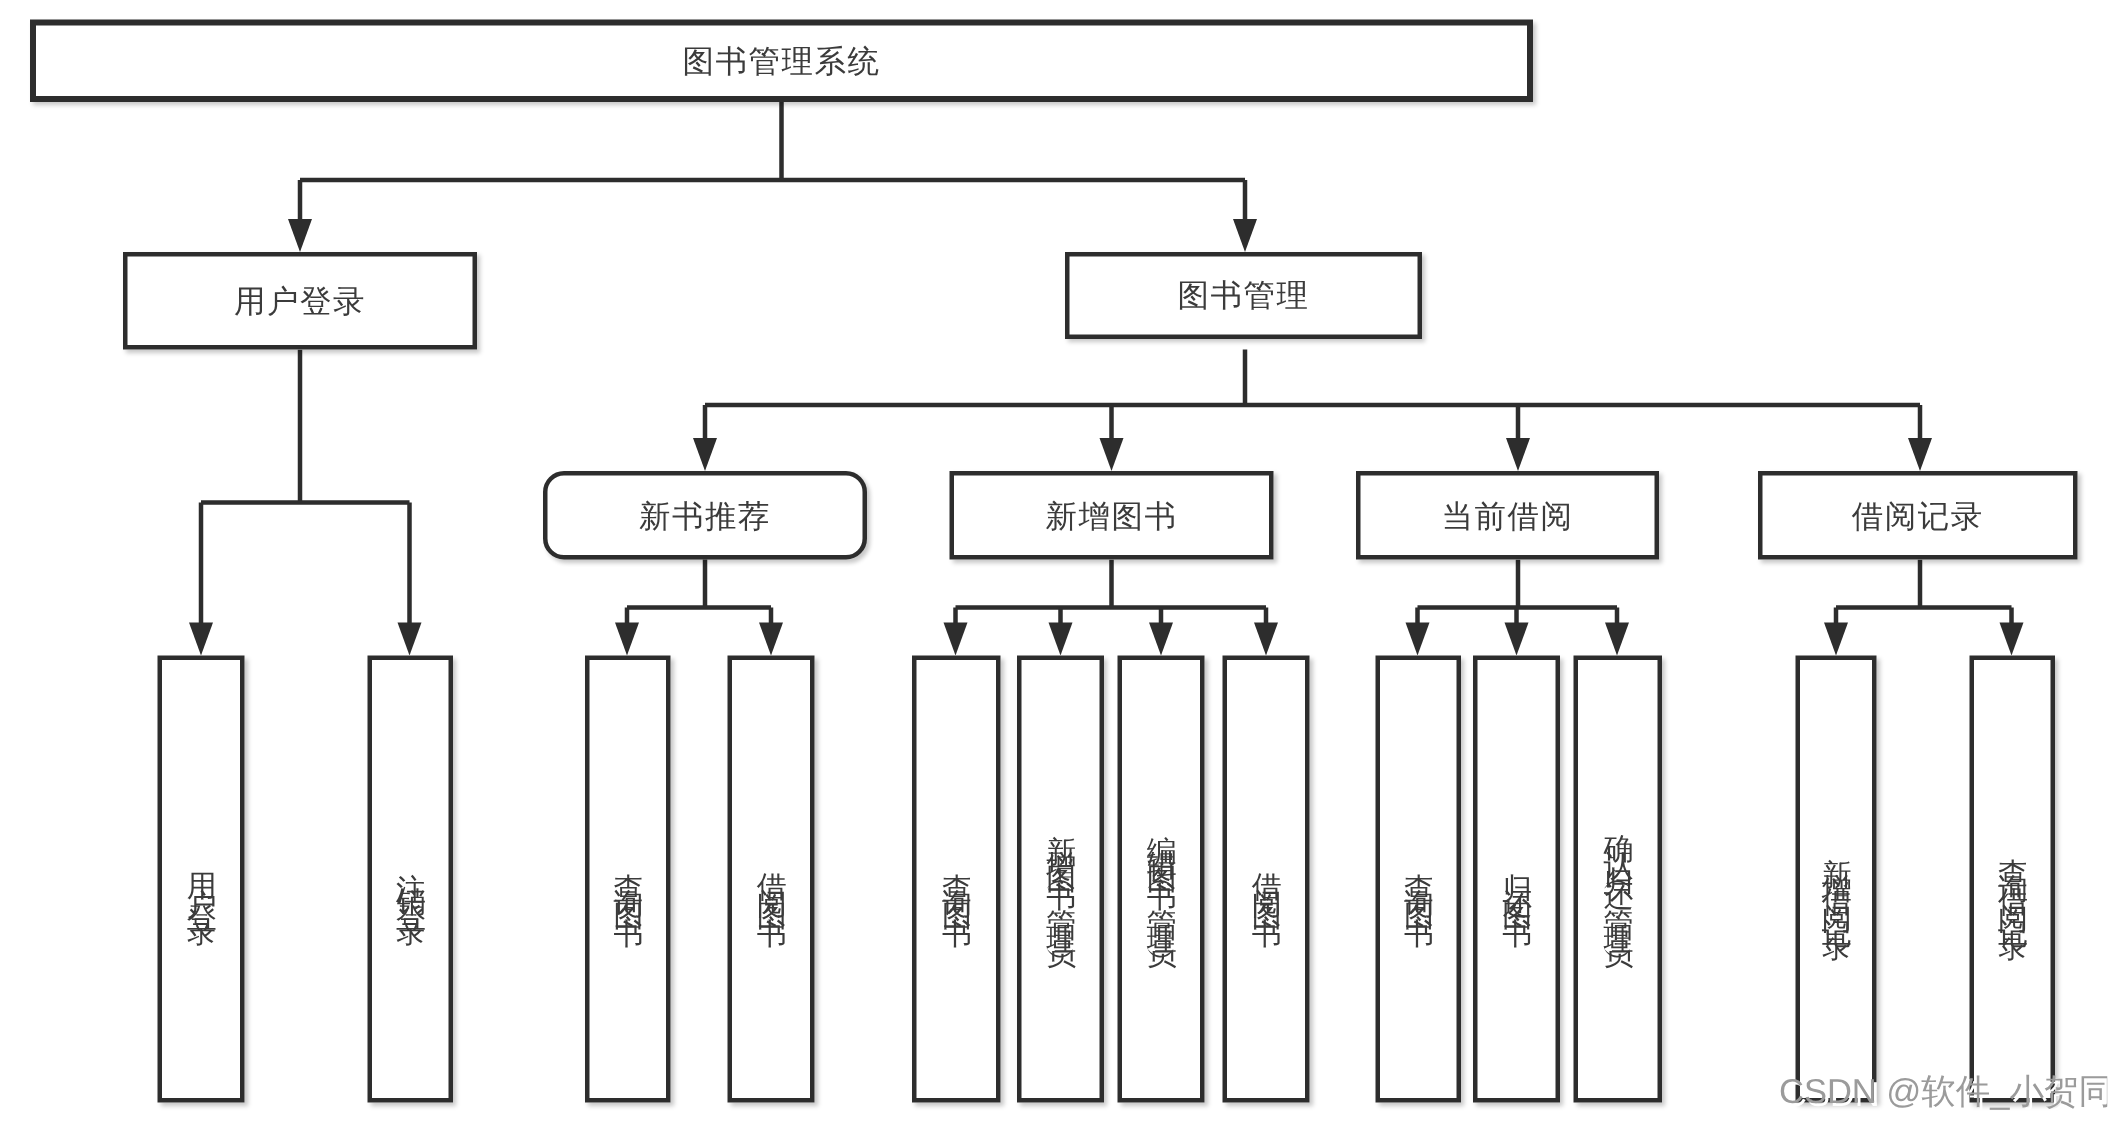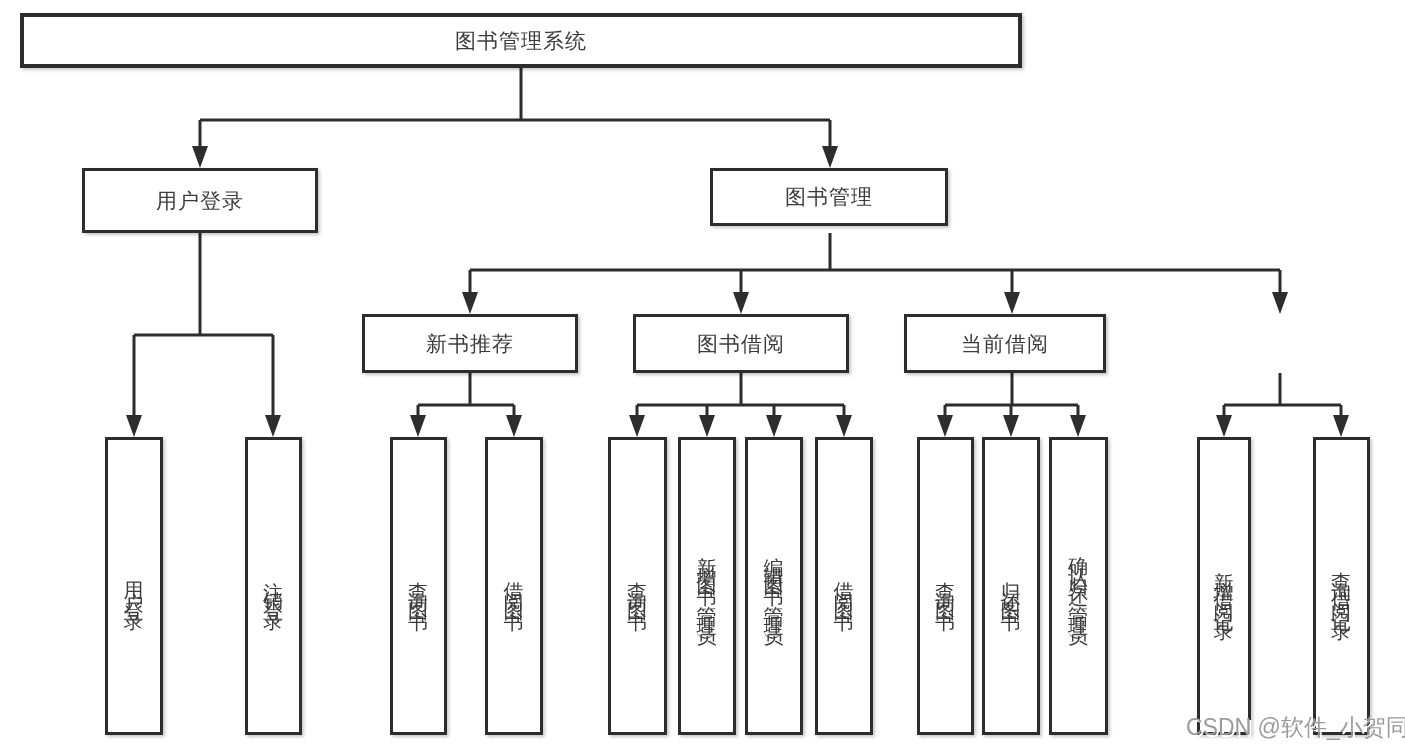--- a/index.html
+++ b/index.html
@@ -41,21 +41,21 @@
     line-height: 1;
     white-space: nowrap;
   }
   
   #n-root   { left: 20px;  top: 13px;  width: 1002px; height: 55px; border-width: 4px; }
   
   #n-login  { left: 82px;  top: 168px; width: 236px; height: 65px; }
   #n-mgmt   { left: 710px; top: 168px; width: 238px; height: 58px; }
   
   .l3 { top: 314px; height: 59px; }
-  #n-rec    { left: 362px;  width: 216px; }
+  #n-rec    { left: 362px;  width: 216px; border-radius: 14px; }
   #n-bor    { left: 633px;  width: 216px; }
   #n-cur    { left: 904px;  width: 202px; }
   #n-log    { left: 1172px; width: 213px; }
   
   .leaf { top: 437px; height: 298px; }
   #v-login1 { left: 105px;  width: 58px; }
   #v-logout { left: 245px;  width: 57px; }
   #v-q1     { left: 390px;  width: 57px; }
   #v-b1     { left: 485px;  width: 58px; }
   #v-q2     { left: 608px;  width: 59px; }
@@ -133,25 +133,28 @@
     <span class="lbl">用户登录</span>
   </div>
   <div class="node" id="n-mgmt">
     <span class="lbl">图书管理</span>
   </div>
 
   <div class="node l3" id="n-rec">
     <span class="lbl">新书推荐</span>
   </div>
   <div class="node l3" id="n-bor">
-    <span class="lbl">图书借阅</span>
+    <span class="lbl">新增图书</span>
   </div>
   <div class="node l3" id="n-cur">
     <span class="lbl">当前借阅</span>
   </div>
+  <div class="node l3" id="n-log">
+    <span class="lbl">借阅记录</span>
+  </div>
 
   <div class="node vnode leaf" id="v-login1">
     <span class="lbl">用户登录</span>
   </div>
   <div class="node vnode leaf" id="v-logout">
     <span class="lbl">注销登录</span>
   </div>
 
   <div class="node vnode leaf" id="v-q1">
     <span class="lbl">查询图书</span>

